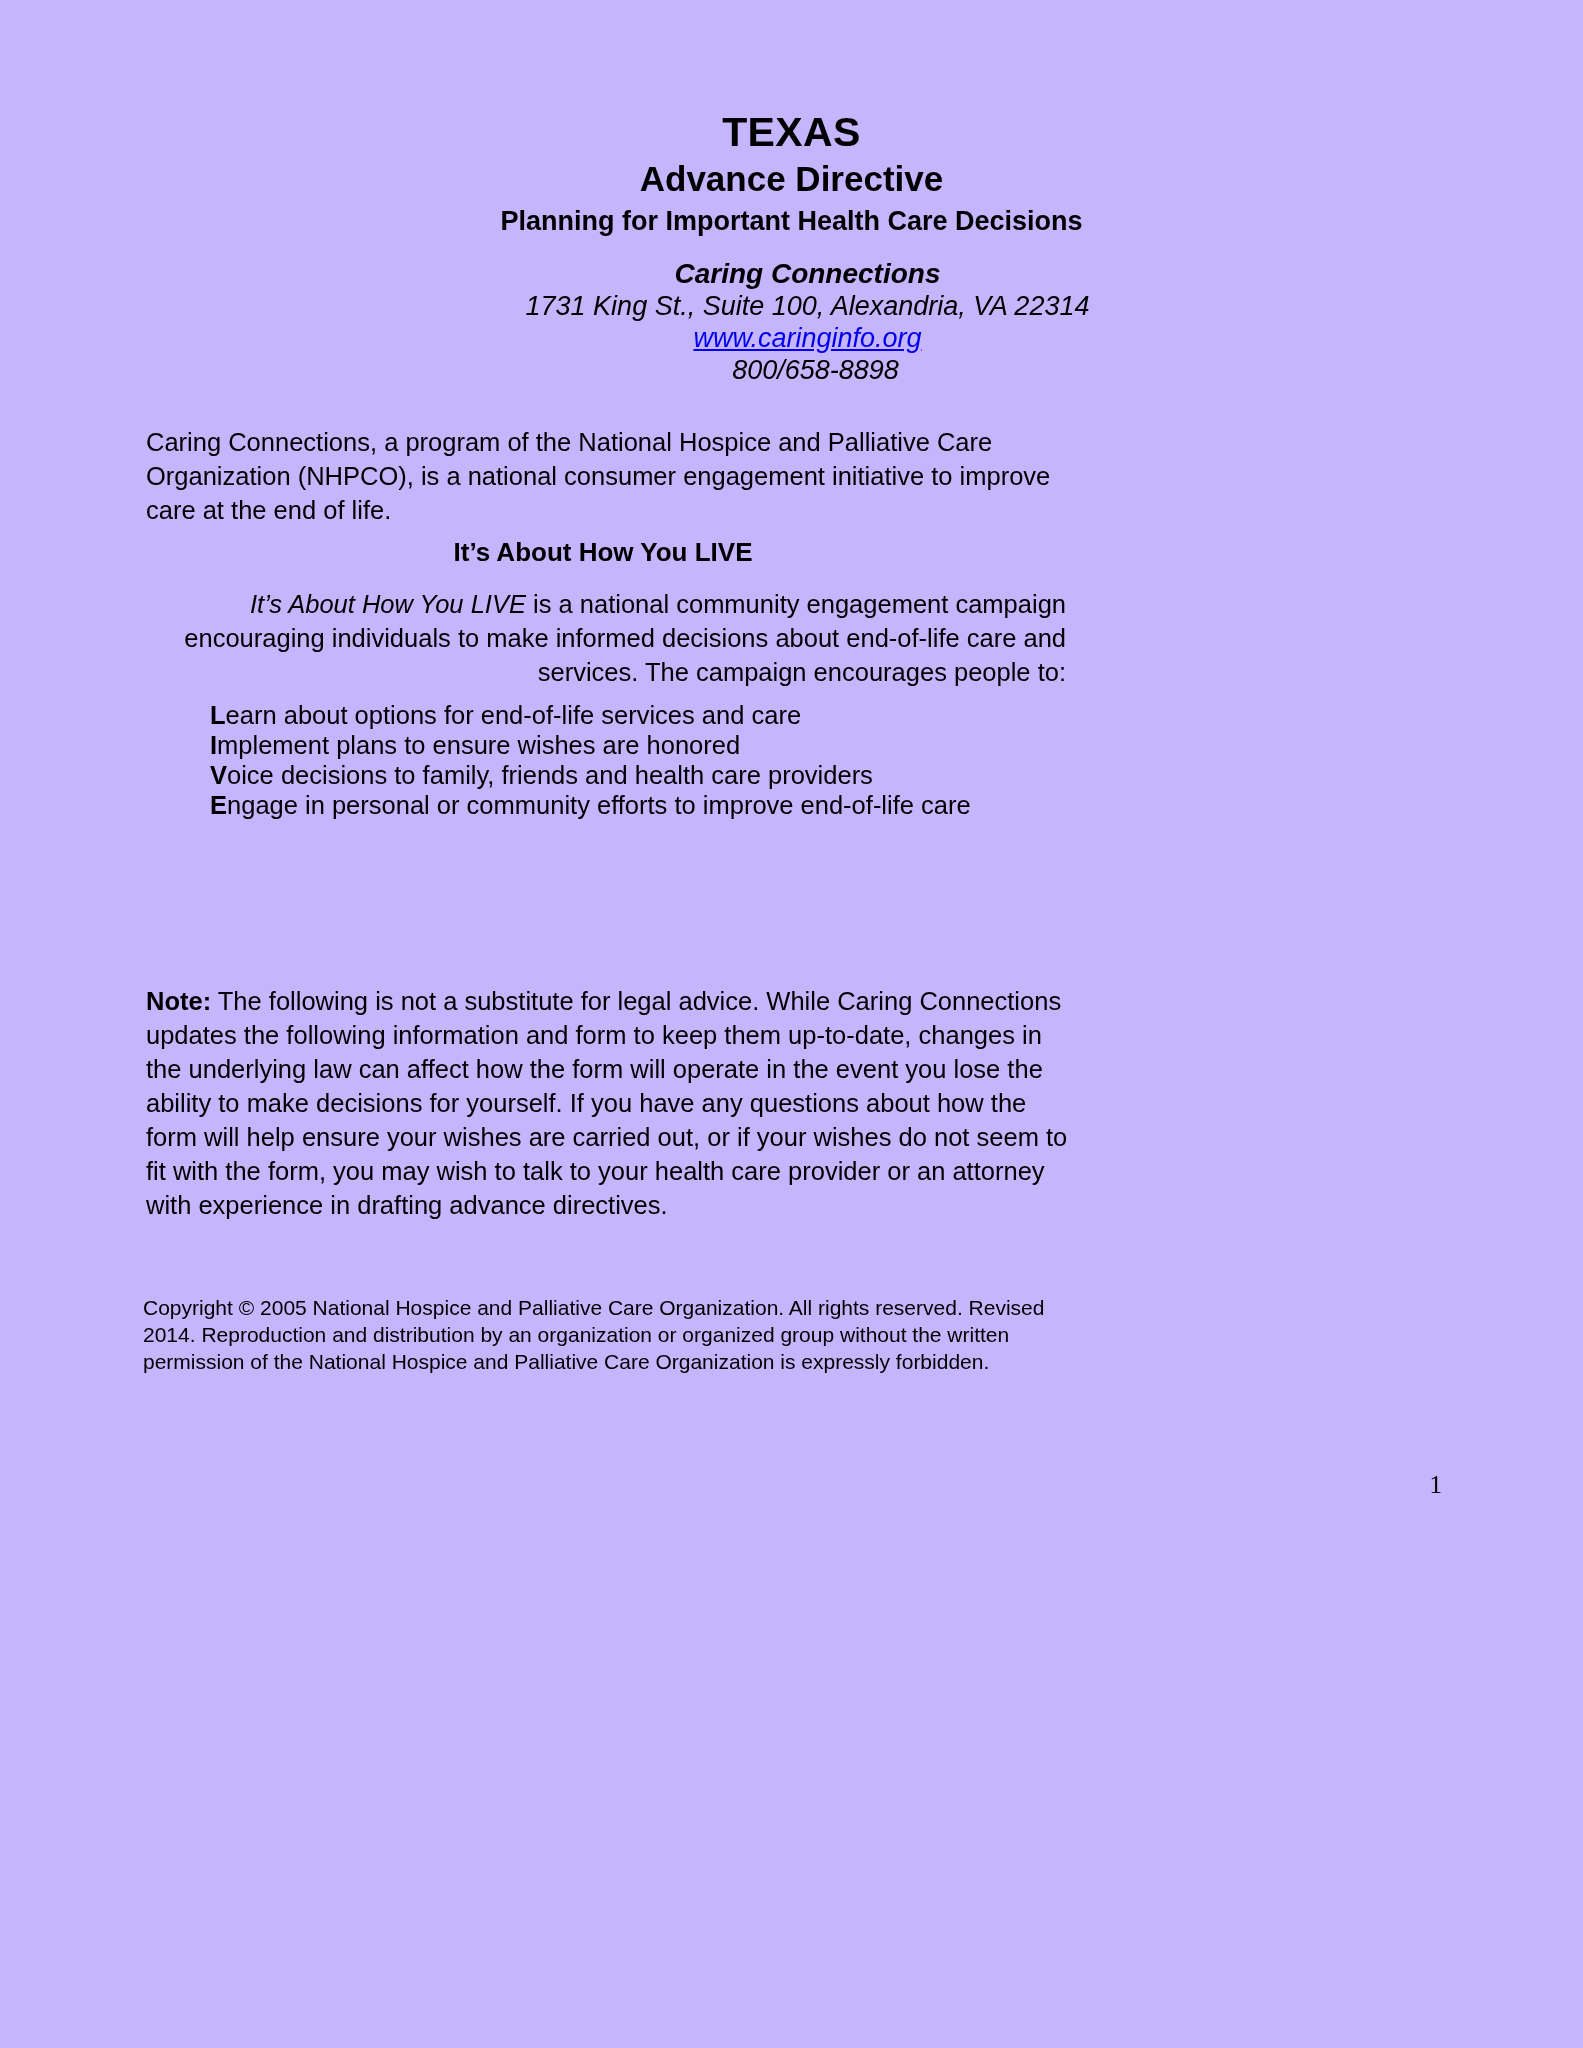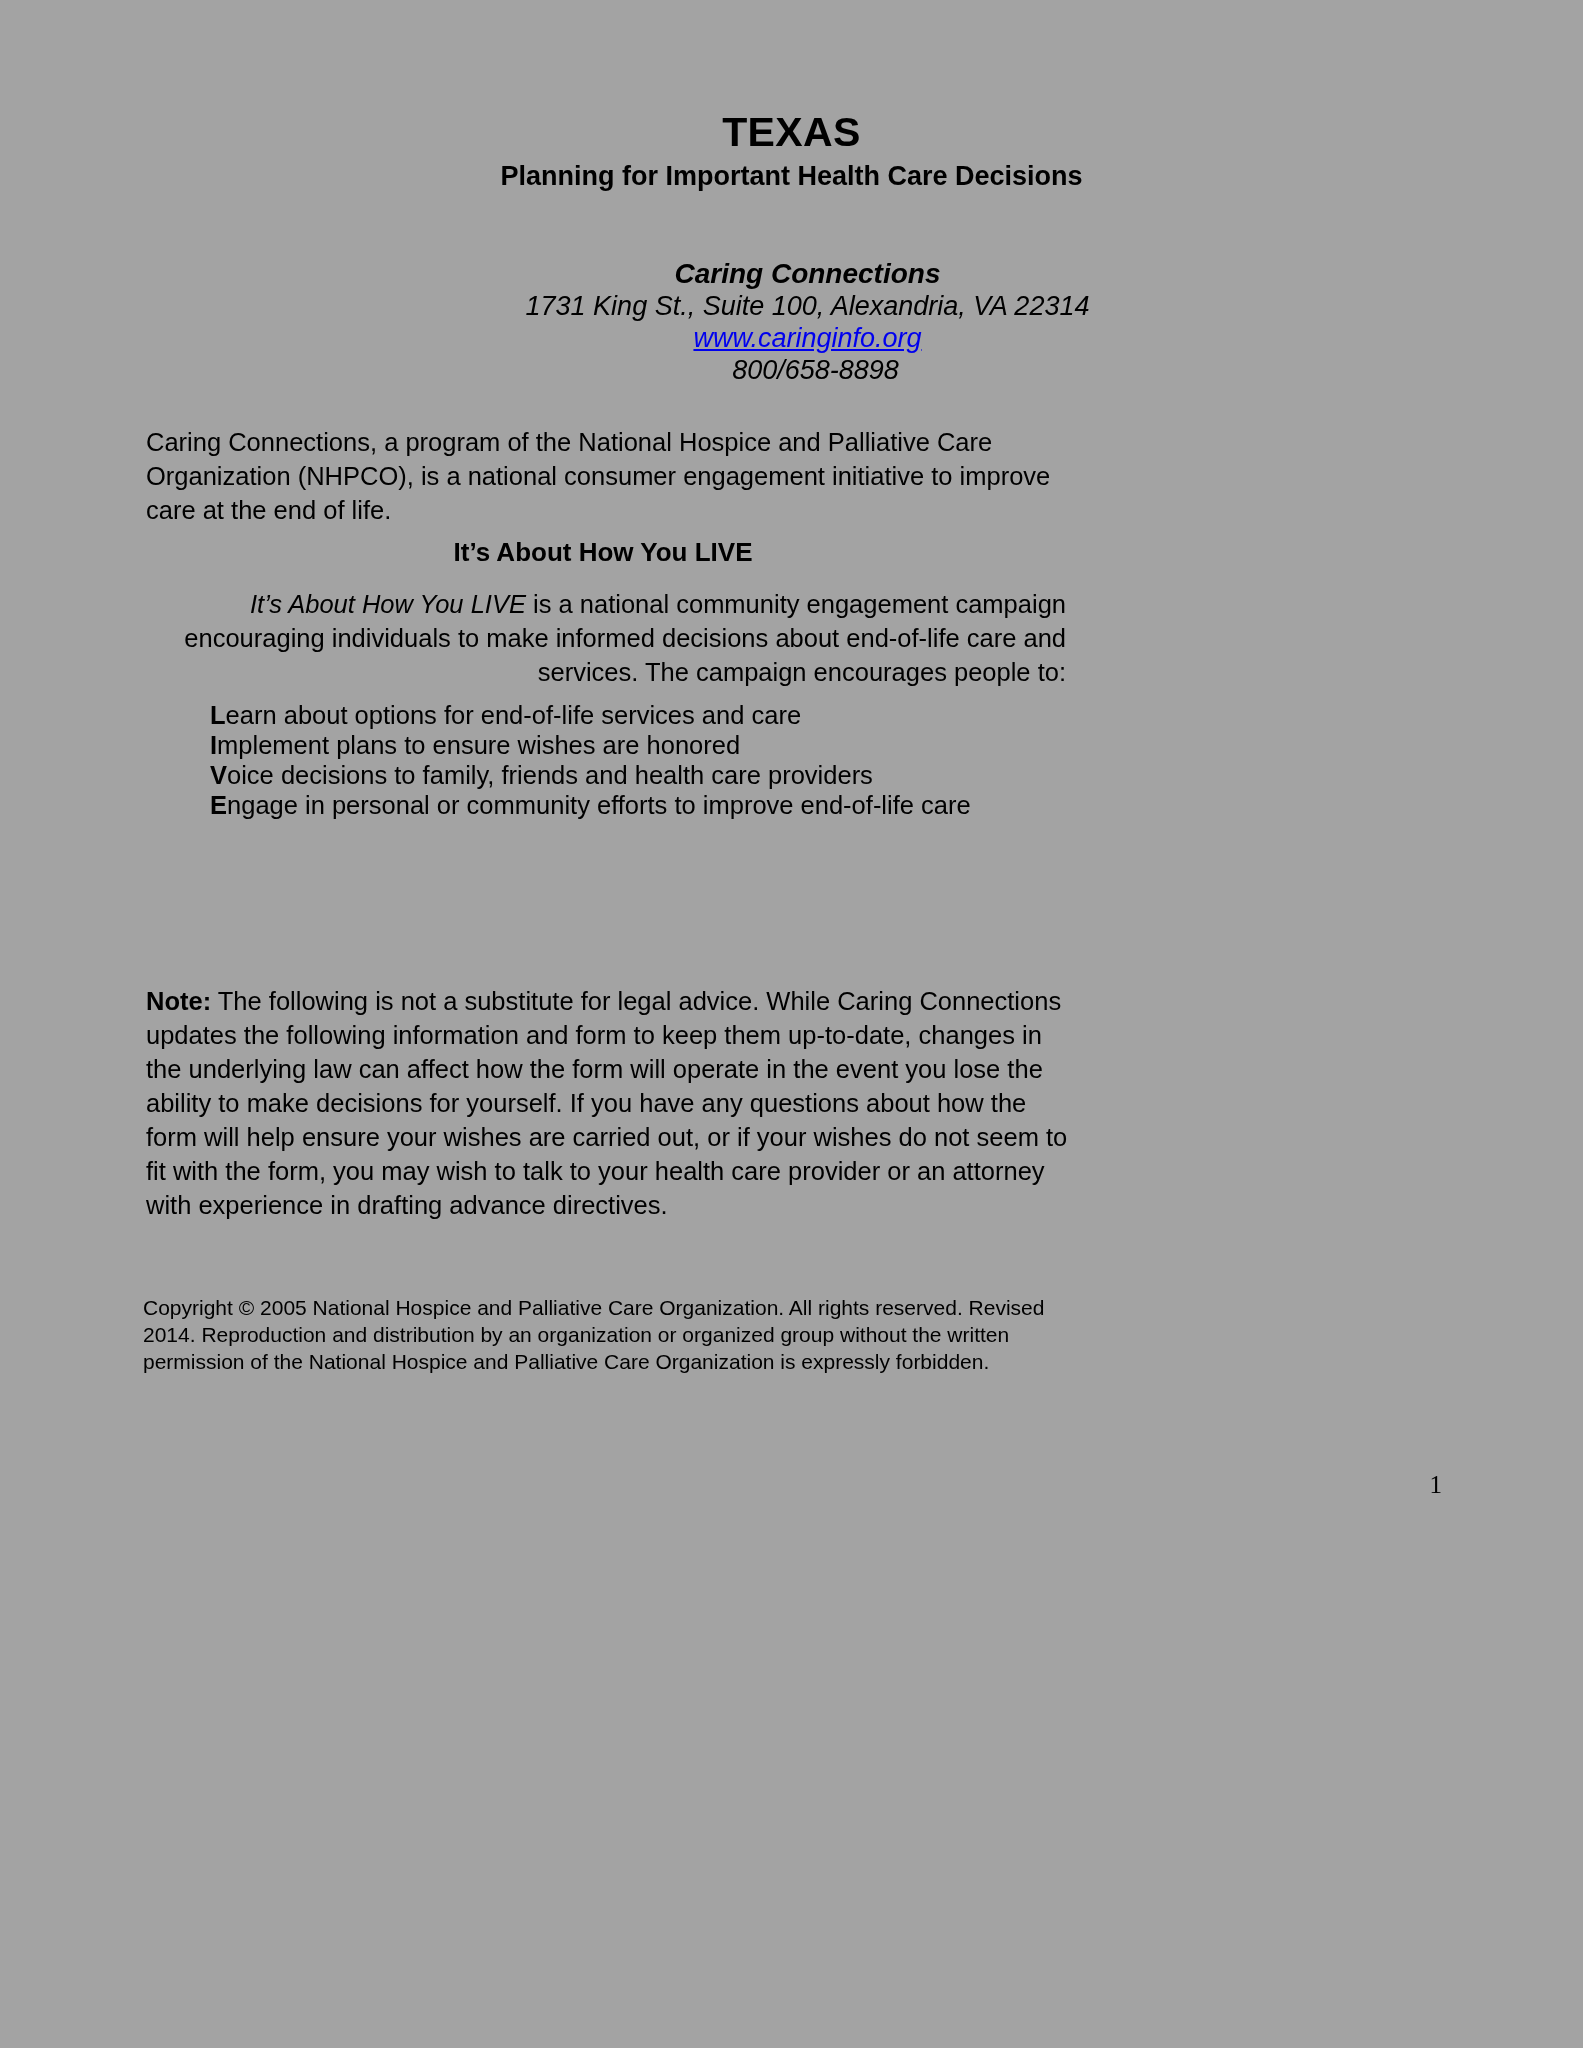--- a/index.html
+++ b/index.html
@@ -12,21 +12,21 @@
     height: 2048px;
     position: relative;
     font-family: "Liberation Sans", sans-serif;
     color: #000000;
     -webkit-font-smoothing: antialiased;
   }
 
   .page {
     position: absolute;
     inset: 0;
-    background: #a3a3a3;
+    background: #c4b5fd;
     overflow: hidden;
   }
 
   
   .header-block {
     position: absolute;
     left: 0;
     top: 108px;
     width: 1583px;
     text-align: center;
@@ -144,20 +144,21 @@
     font-size: 25px;
   }
 </style>
 </head>
 <body>
 
 <div class="page">
 
   <div class="header-block">
     <div class="title-main">TEXAS</div>
+    <div class="title-sub">Advance Directive</div>
     <div class="title-tagline">Planning for Important Health Care Decisions</div>
   </div>
 
   <div class="contact-block">
     <span class="contact-org">Caring Connections</span>
     <span class="contact-address">1731 King St., Suite 100, Alexandria, VA 22314</span>
     <span class="contact-url">www.caringinfo.org</span>
     <span class="contact-phone">800/658-8898</span>
   </div>
 

